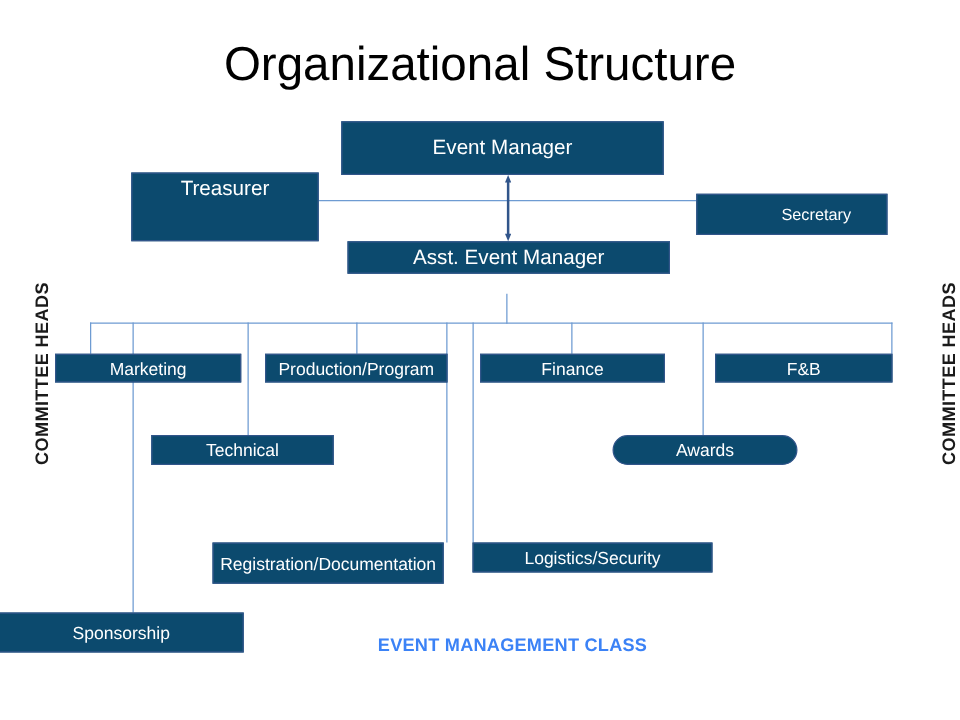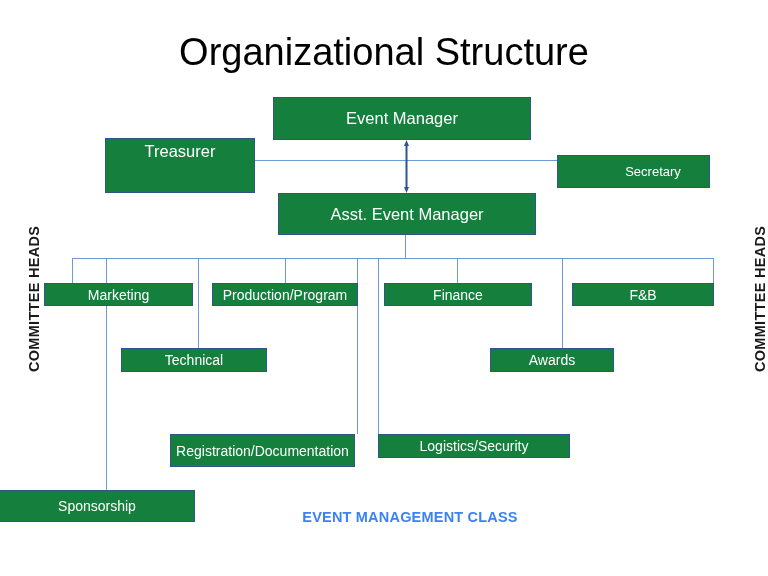--- a/index.html
+++ b/index.html
@@ -58,21 +58,21 @@
   }
   #side-label-right {
     left: 752px;
     top: 372px;
     transform: rotate(-90deg);
   }
   
   .node {
     position: absolute;
     box-sizing: border-box;
-    background: #15803d;
+    background: #0c4a6e;
     border: 1px solid #31558a;
     color: #ffffff;
     display: flex;
     align-items: center;
     justify-content: center;
     text-align: center;
     white-space: nowrap;
     z-index: 5;
   }
   .node-lg { font-size: 16.5px; }
@@ -145,21 +145,21 @@
   </div>
 
   <div class="node node-toptext" style="left:105px; top:138px; width:150px; height:55px;">
     <span>Treasurer</span>
   </div>
 
   <div class="node node-md" style="left:557px; top:155px; width:153px; height:33px;padding-left:39px;">
     <span>Secretary</span>
   </div>
 
-  <div class="node node-lg" style="left:278px; top:193px; width:258px; height:42px;">
+  <div class="node node-lg" style="left:278px; top:193px; width:258px; height:26px;">
     <span>Asst. Event Manager</span>
   </div>
 
   <div id="arrow-em-aem">
     <svg width="5" height="53" viewBox="0 0 5 53" xmlns="http://www.w3.org/2000/svg">
       <polygon points="2.5,0 5,6 0,6" fill="#31558a"></polygon>
       <rect x="1.5" y="5" width="2" height="43" fill="#31558a"></rect>
       <polygon points="2.5,53 5,47 0,47" fill="#31558a"></polygon>
     </svg>
   </div>
@@ -177,21 +177,21 @@
   </div>
 
   <div class="node node-sm" style="left:572px; top:283px; width:142px; height:23px;">
     <span>F&amp;B</span>
   </div>
 
   <div class="node node-sm" style="left:121px; top:348px; width:146px; height:24px;">
     <span>Technical</span>
   </div>
 
-  <div class="node node-sm" style="left:490px; top:348px; width:124px; height:24px;">
+  <div class="node node-sm" style="left:490px; top:348px; width:148px; height:24px;border-radius:12px;">
     <span>Awards</span>
   </div>
 
   <div class="node node-sm" style="left:170px; top:434px; width:185px; height:33px;">
     <span>Registration/Documentation</span>
   </div>
 
   <div class="node node-sm" style="left:378px; top:434px; width:192px; height:24px;">
     <span>Logistics/Security</span>
   </div>

